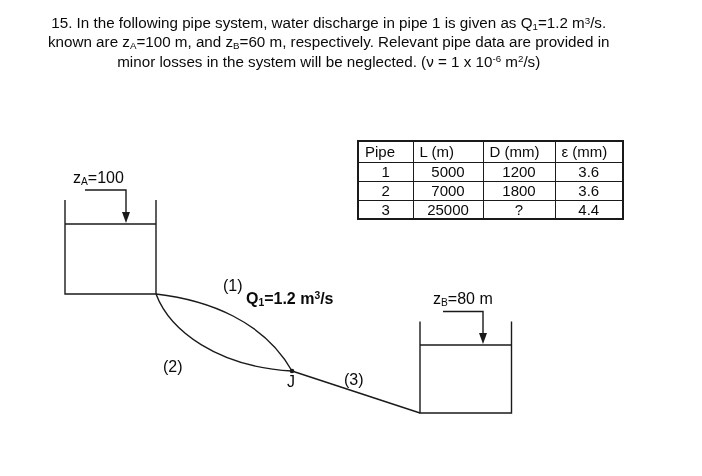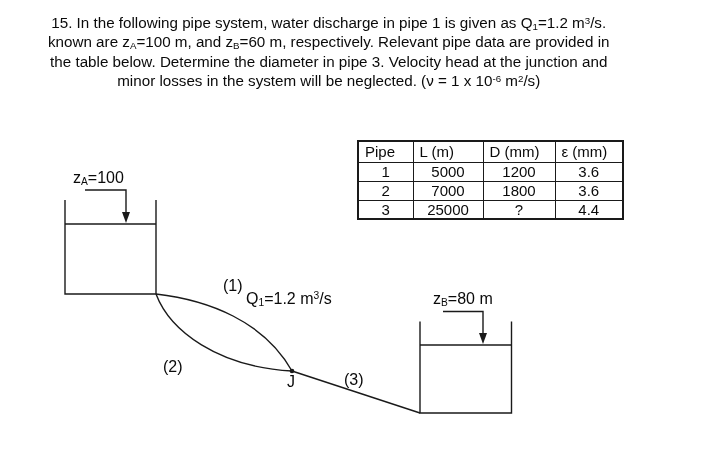--- a/index.html
+++ b/index.html
@@ -54,35 +54,34 @@
   
   .diagram-svg { position: absolute; left: 0; top: 0; }
   .dlabel {
     position: absolute;
     font-size: 16px;
     white-space: nowrap;
     color: #0a0a0a;
   }
   .lbl-za { left: 73px;  top: 169px; }
   .lbl-p1 { left: 223px; top: 277px; }
-  .lbl-q1 { left: 246px; top: 290px; }
+  .lbl-q1 { left: 246px; top: 290px; font-weight: bold; }
   .lbl-p2 { left: 163px; top: 358px; }
   .lbl-j  { left: 287px; top: 373px; }
   .lbl-p3 { left: 344px; top: 371px; }
   .lbl-zb { left: 433px; top: 290px; }
 </style>
 </head>
 <body>
 
 <div class="page">
 
   <div class="problem">
     <div class="pline"><span>15. In the following pipe system, water discharge in pipe 1 is given as Q</span><sub>1</sub><span>=1.2 m</span><sup>3</sup><span>/s.</span></div>
     <div class="pline"><span>known are z</span><sub>A</sub><span>=100 m, and z</span><sub>B</sub><span>=60 m, respectively. Relevant pipe data are provided in</span></div>
-    <div class="pline"><span>the table below. Determine the diameter in pipe 3. Velocity head at the junction and</span></div>
     <div class="pline"><span>minor losses in the system will be neglected. (ν = 1 x 10</span><sup>-6</sup><span> m</span><sup>2</sup><span>/s)</span></div>
   </div>
 
   <table class="pipe-table">
     <colgroup>
       <col class="col-pipe">
         <col class="col-l">
         <col class="col-d">
         <col class="col-e">
     </colgroup>

